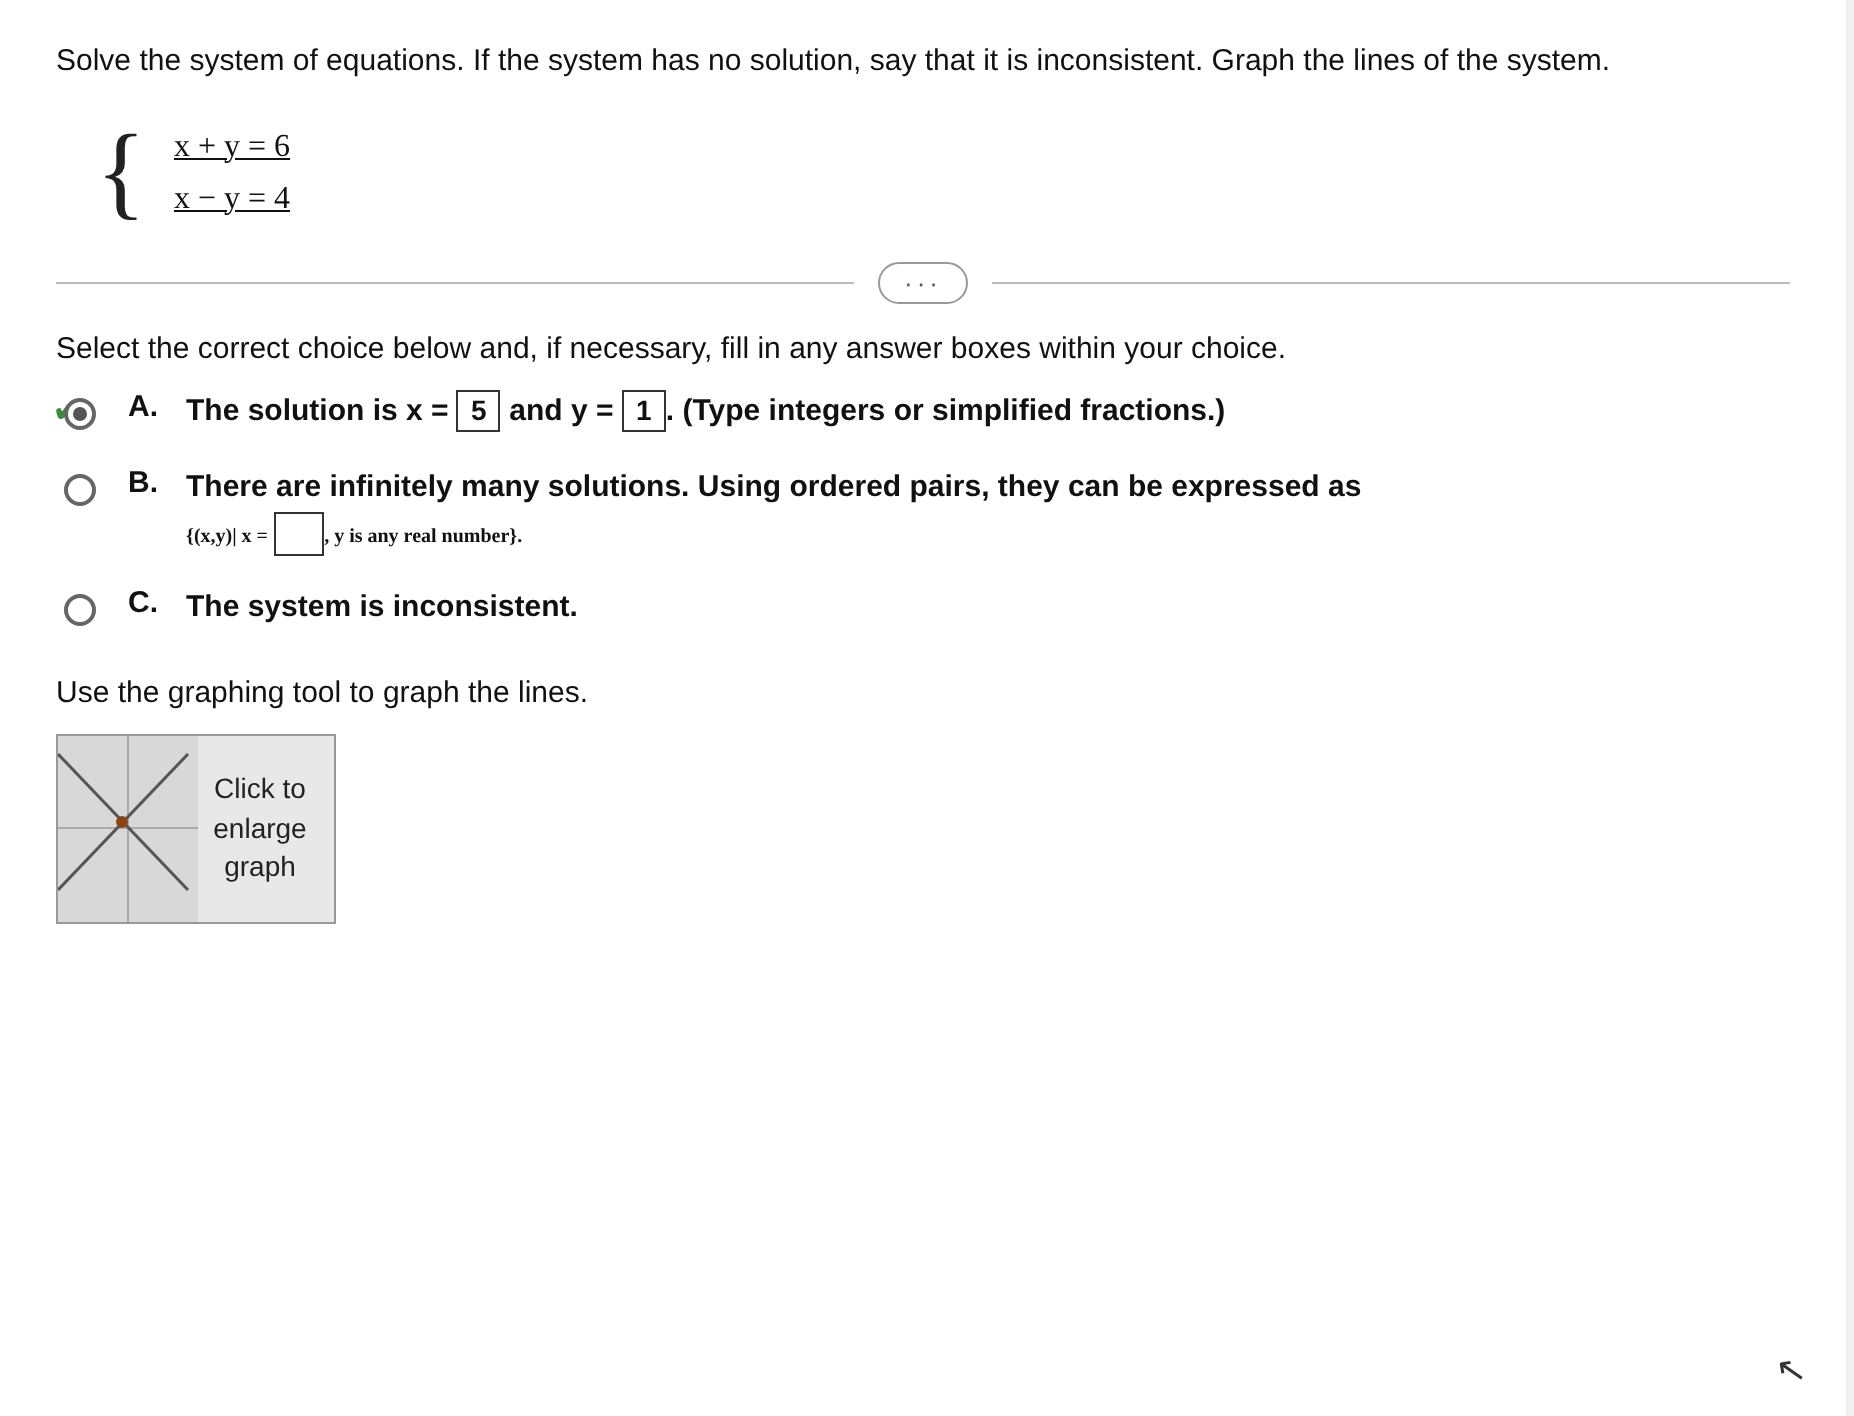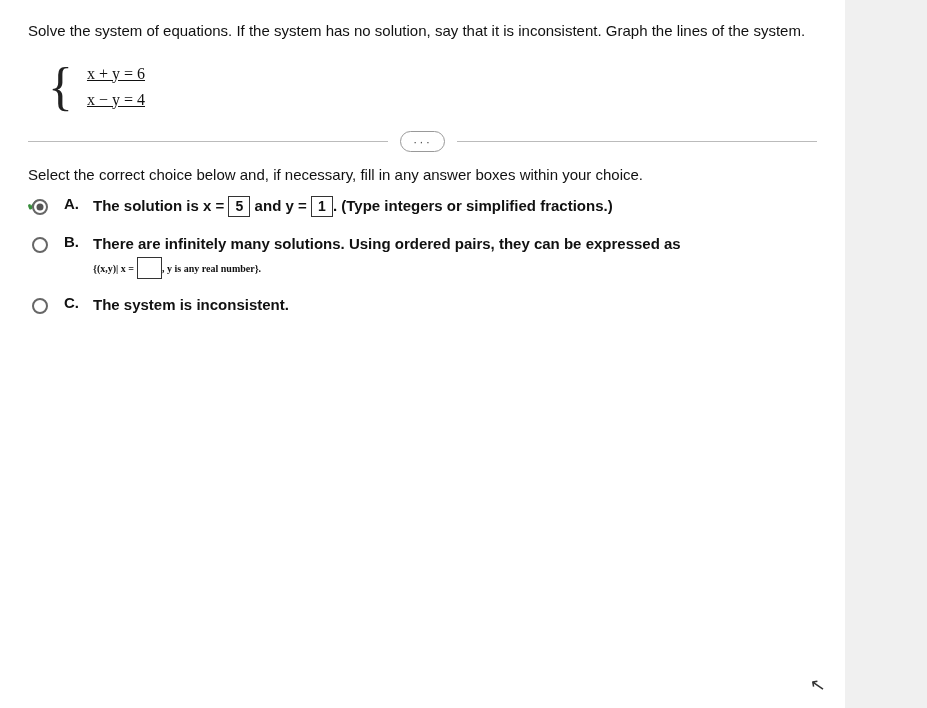--- a/index.html
+++ b/index.html
@@ -6,21 +6,21 @@
     body {
       background: #f0f0f0;
       font-family: Arial, sans-serif;
       font-size: 15px;
       color: #111;
       width: 927px;
       min-height: 708px;
     }
     .page {
       background: #fff;
-      width: 845px;
+      width: 923px;
       min-height: 708px;
       padding: 20px 28px 20px 28px;
       position: relative;
     }
     .problem-statement {
       font-size: 15px;
       line-height: 1.5;
       margin-bottom: 18px;
       max-width: 860px;
     }
@@ -248,16 +248,40 @@
     <div class="choice-row">
       <div class="radio-area">
         <span class="radio-circle"></span>
       </div>
       <span class="choice-label">C.</span>
       <div class="choice-content">The system is inconsistent.</div>
     </div>
 
   </div>
 
+  <div class="graphing-section">
+    <div class="graphing-label">Use the graphing tool to graph the lines.</div>
+    <div class="graph-thumb">
+
+      <div class="graph-svg-area">
+        <svg width="70" height="95" viewBox="0 0 70 95" xmlns="http://www.w3.org/2000/svg">
+
+          <rect width="70" height="95" fill="#d8d8d8"></rect>
+
+          <line x1="35" y1="0" x2="35" y2="95" stroke="#aaa" stroke-width="1"></line>
+          <line x1="0" y1="47" x2="70" y2="47" stroke="#aaa" stroke-width="1"></line>
+
+          <line x1="0" y1="10" x2="65" y2="78" stroke="#555" stroke-width="1.5"></line>
+
+          <line x1="0" y1="78" x2="65" y2="10" stroke="#555" stroke-width="1.5"></line>
+
+          <circle cx="32" cy="44" r="3" fill="#8B4513"></circle>
+        </svg>
+      </div>
+      <div class="graph-text-area">
+        <span>Click to<br>enlarge<br>graph</span>
+      </div>
+    </div>
+  </div>
 
   <div class="cursor-pointer">↖</div>
 
 </div>
 
 </body></html>

